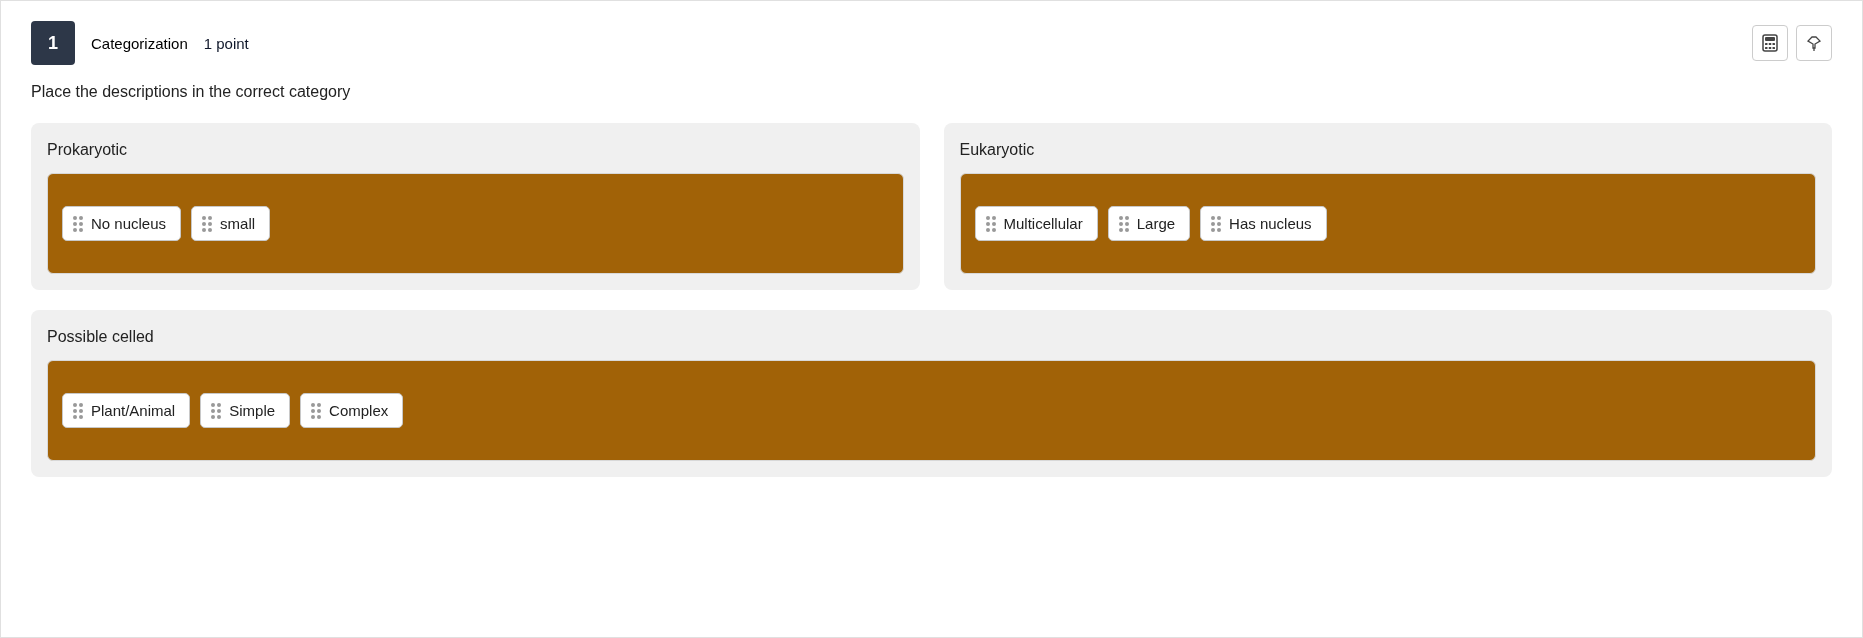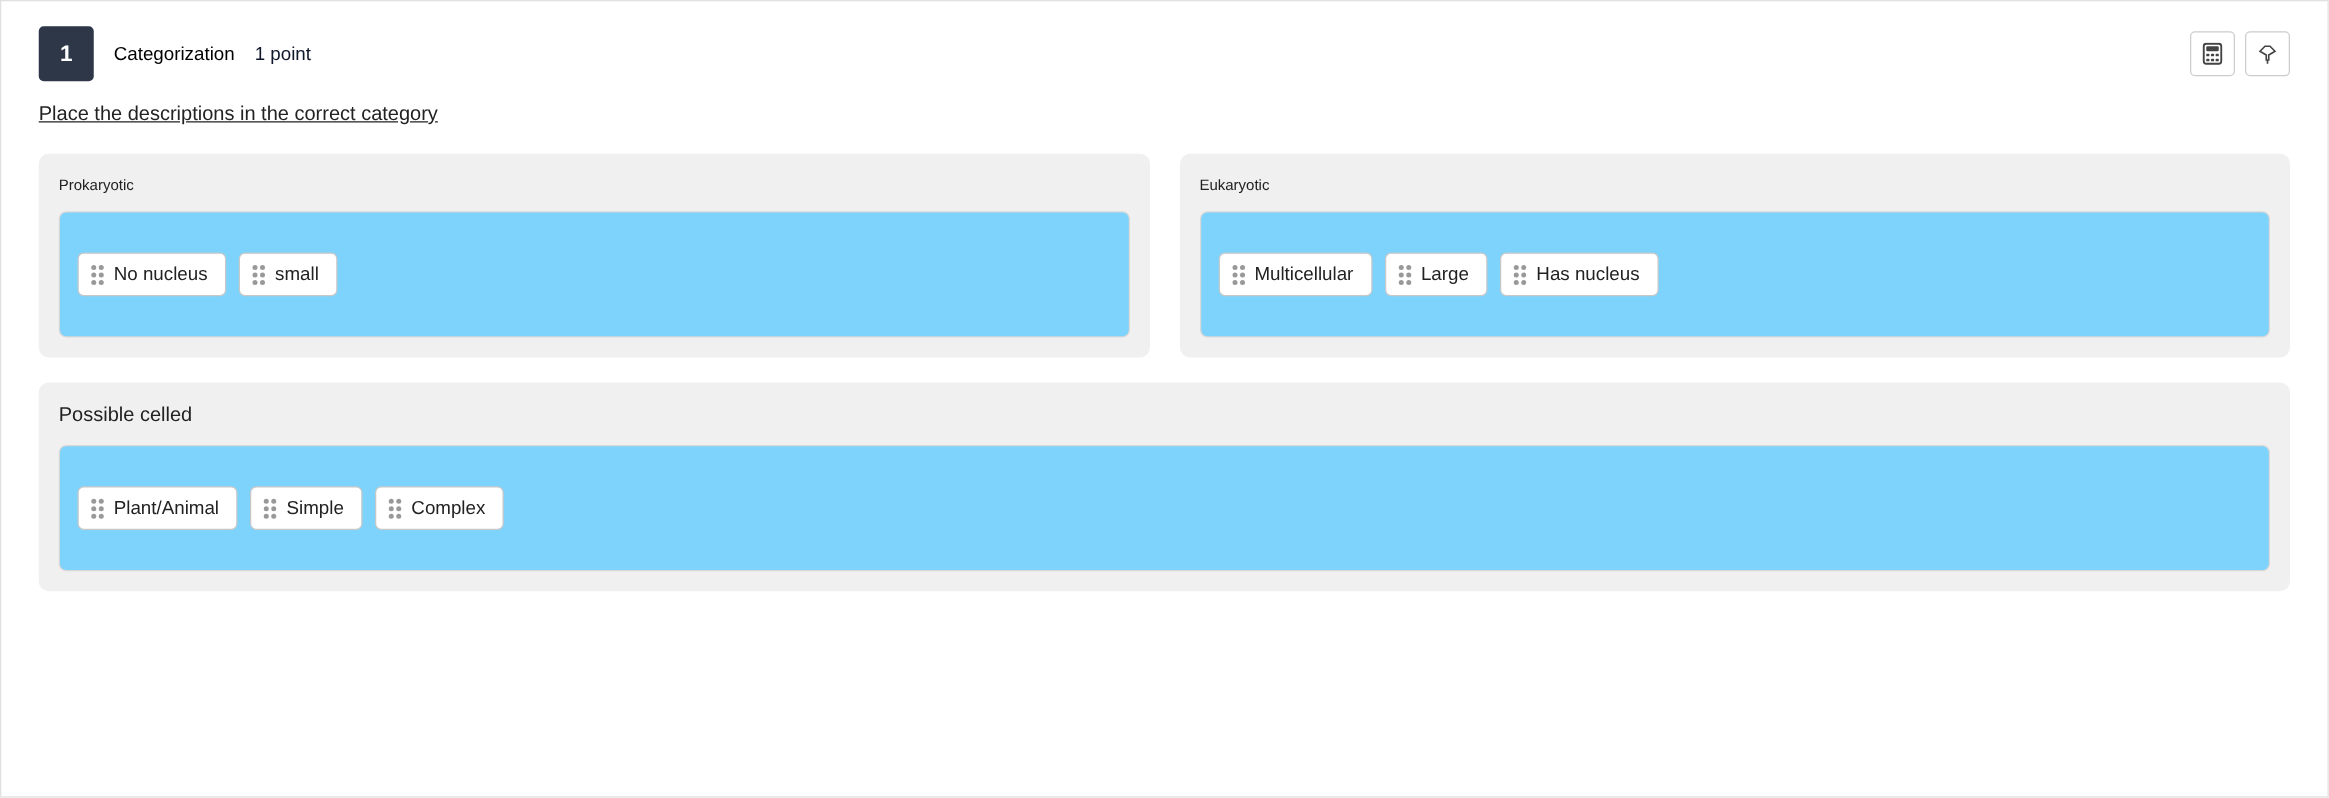--- a/index.html
+++ b/index.html
@@ -65,41 +65,40 @@
       align-items: center;
       justify-content: center;
       cursor: pointer;
       font-size: 16px;
       color: #444;
     }
     .question-prompt {
       font-size: 16px;
       color: #222;
       margin-bottom: 22px;
-      text-decoration: underline;
     }
     .categories-row {
       display: flex;
       gap: 24px;
       margin-bottom: 20px;
     }
     .category-box {
       flex: 1;
       background: #f0f0f0;
       border-radius: 8px;
       padding: 18px 16px 16px 16px;
     }
     .category-title {
-      font-size: 12px;
+      font-size: 16px;
       color: #222;
       margin-bottom: 14px;
       font-weight: 400;
     }
     .chips-area {
-      background: #7dd3fc;
+      background: #a16207;
       border: 1px solid #d8d8d8;
       border-radius: 6px;
       padding: 32px 14px;
       display: flex;
       flex-wrap: wrap;
       gap: 10px;
       min-height: 72px;
       align-items: flex-end;
     }
     .chip {

